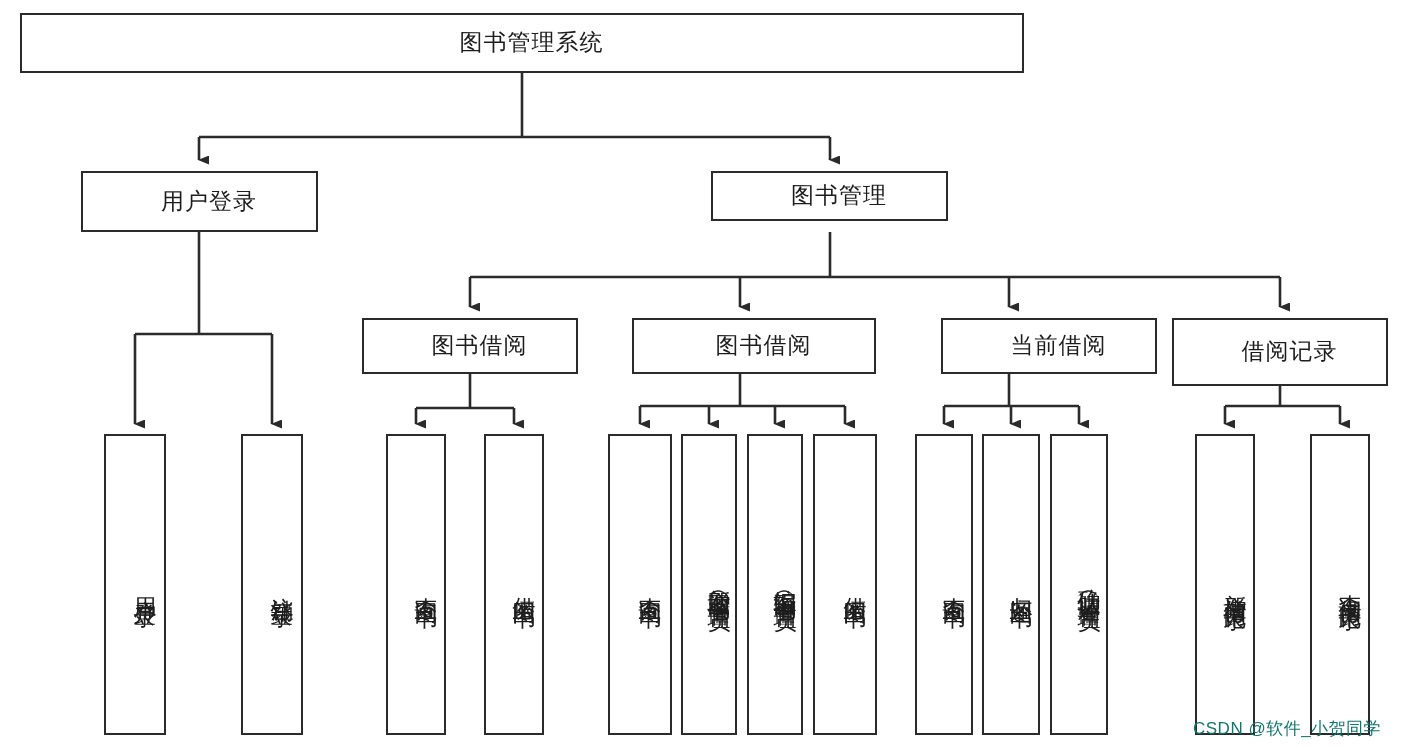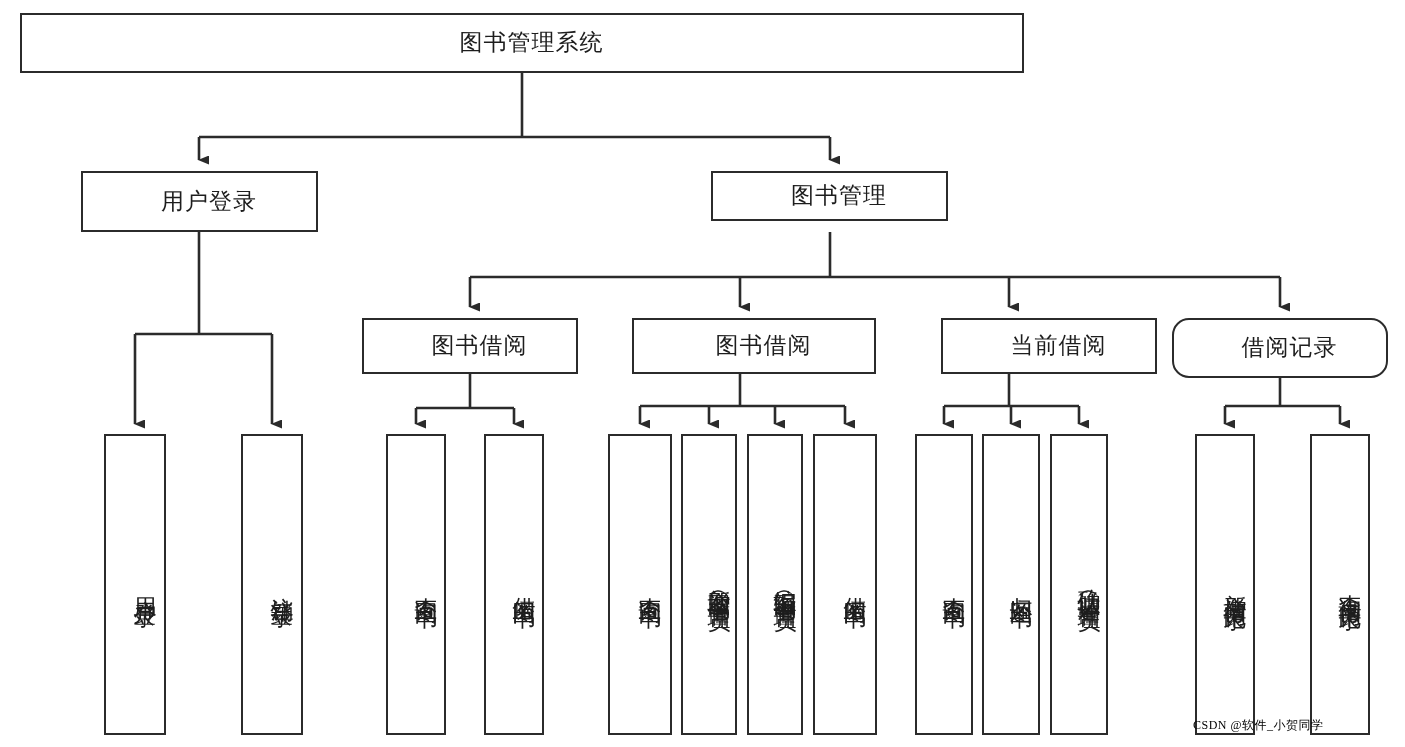--- a/index.html
+++ b/index.html
@@ -48,25 +48,24 @@
   }
   .node.v .vtext {
     writing-mode: vertical-rl;
     text-orientation: upright;
     line-height: 1.12;
     letter-spacing: 3px;
     white-space: nowrap;
   }
   .watermark {
     position: absolute;
-    color: #000000;
-    font-size: 12px;
+    color: #0f766e;
+    font-size: 17px;
     letter-spacing: 0.5px;
     white-space: nowrap;
-    font-family: Liberation Serif, serif;
   }
 </style>
 </head>
 <body>
 
 <div id="canvas">
 
   <svg class="edges" viewBox="0 0 1405 747">
     <defs>
       <marker id="arrow" markerWidth="10" markerHeight="11" refX="4.5" refY="10" orient="auto" markerUnits="userSpaceOnUse">
@@ -130,21 +129,21 @@
 
   <div class="node h" style="left:362px; top:318px; width:216px; height:56px;">
     <span>图书借阅</span>
   </div>
   <div class="node h" style="left:632px; top:318px; width:244px; height:56px;">
     <span>图书借阅</span>
   </div>
   <div class="node h" style="left:901px; top:318px; width:216px; height:56px;margin-left:40px;">
     <span>当前借阅</span>
   </div>
-  <div class="node h" style="left:1172px; top:318px; width:216px; height:60px;border-radius:17px;">
+  <div class="node h" style="left:1172px; top:318px; width:216px; height:68px;">
     <span>借阅记录</span>
   </div>
 
   <div class="node v" style="left:104px; top:434px; width:62px; height:301px;">
     <span class="vtext">用户登录</span>
   </div>
   <div class="node v" style="left:241px; top:434px; width:62px; height:301px;">
     <span class="vtext">注销登录</span>
   </div>
 

